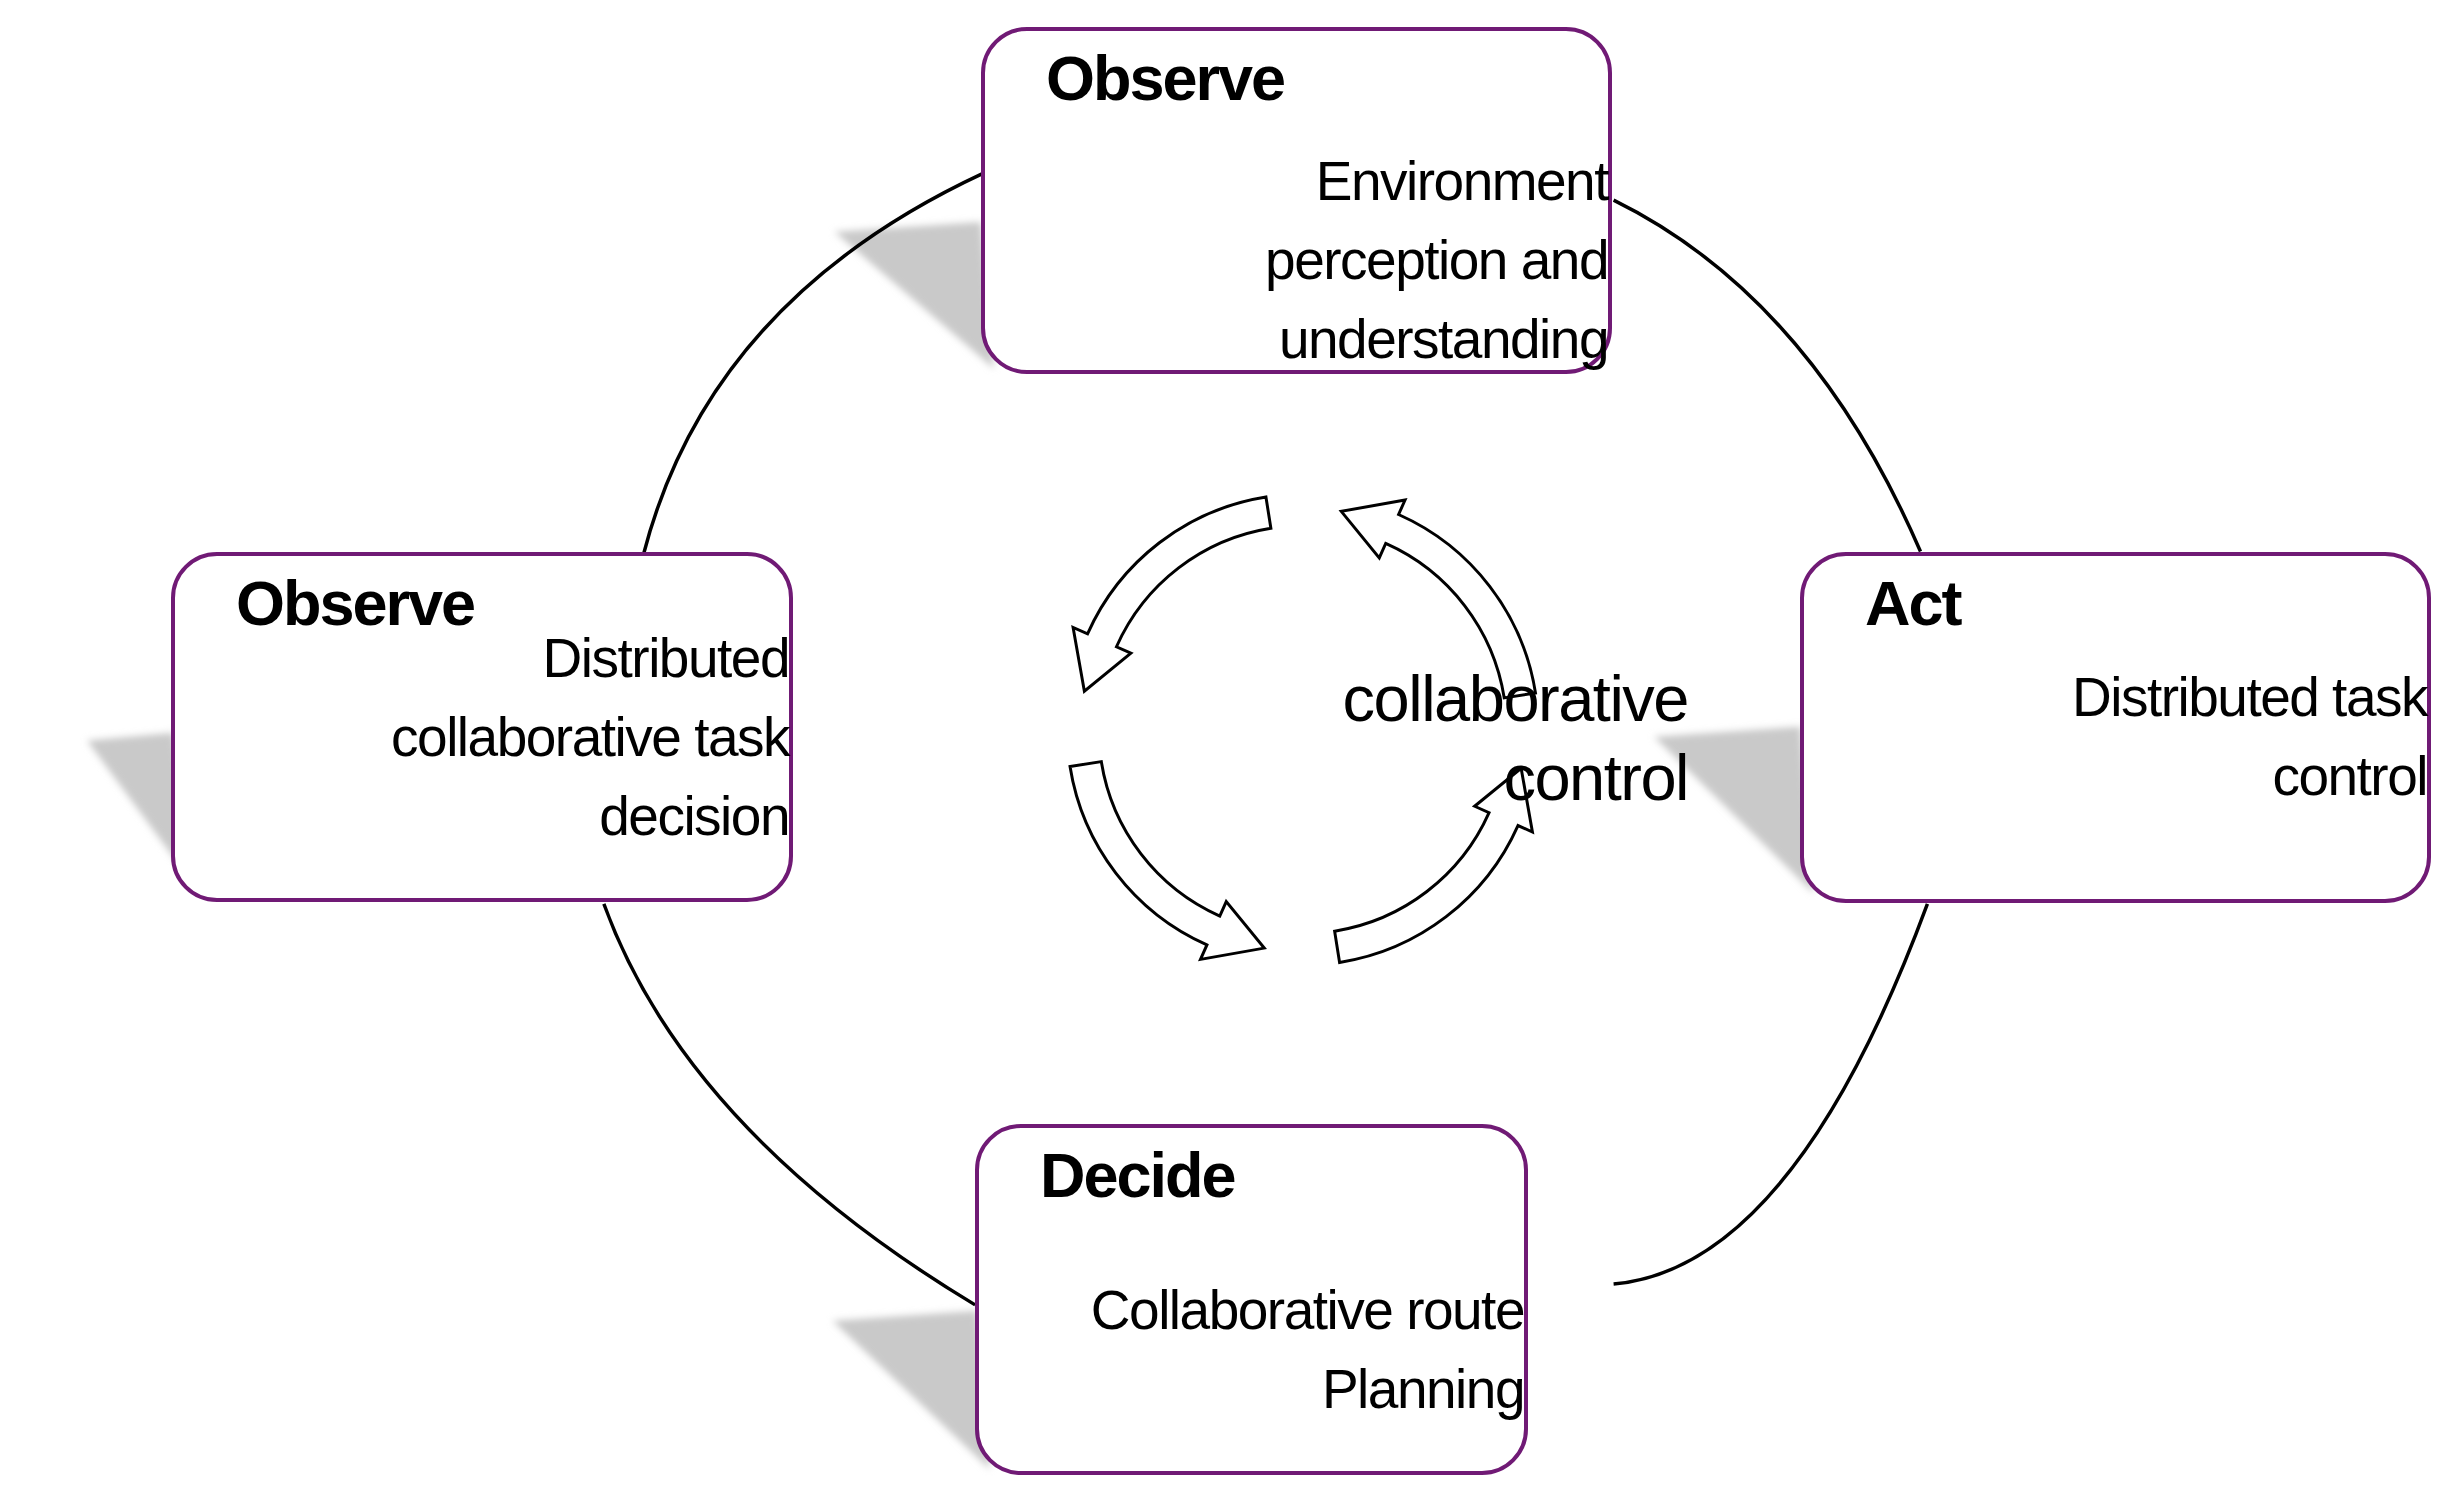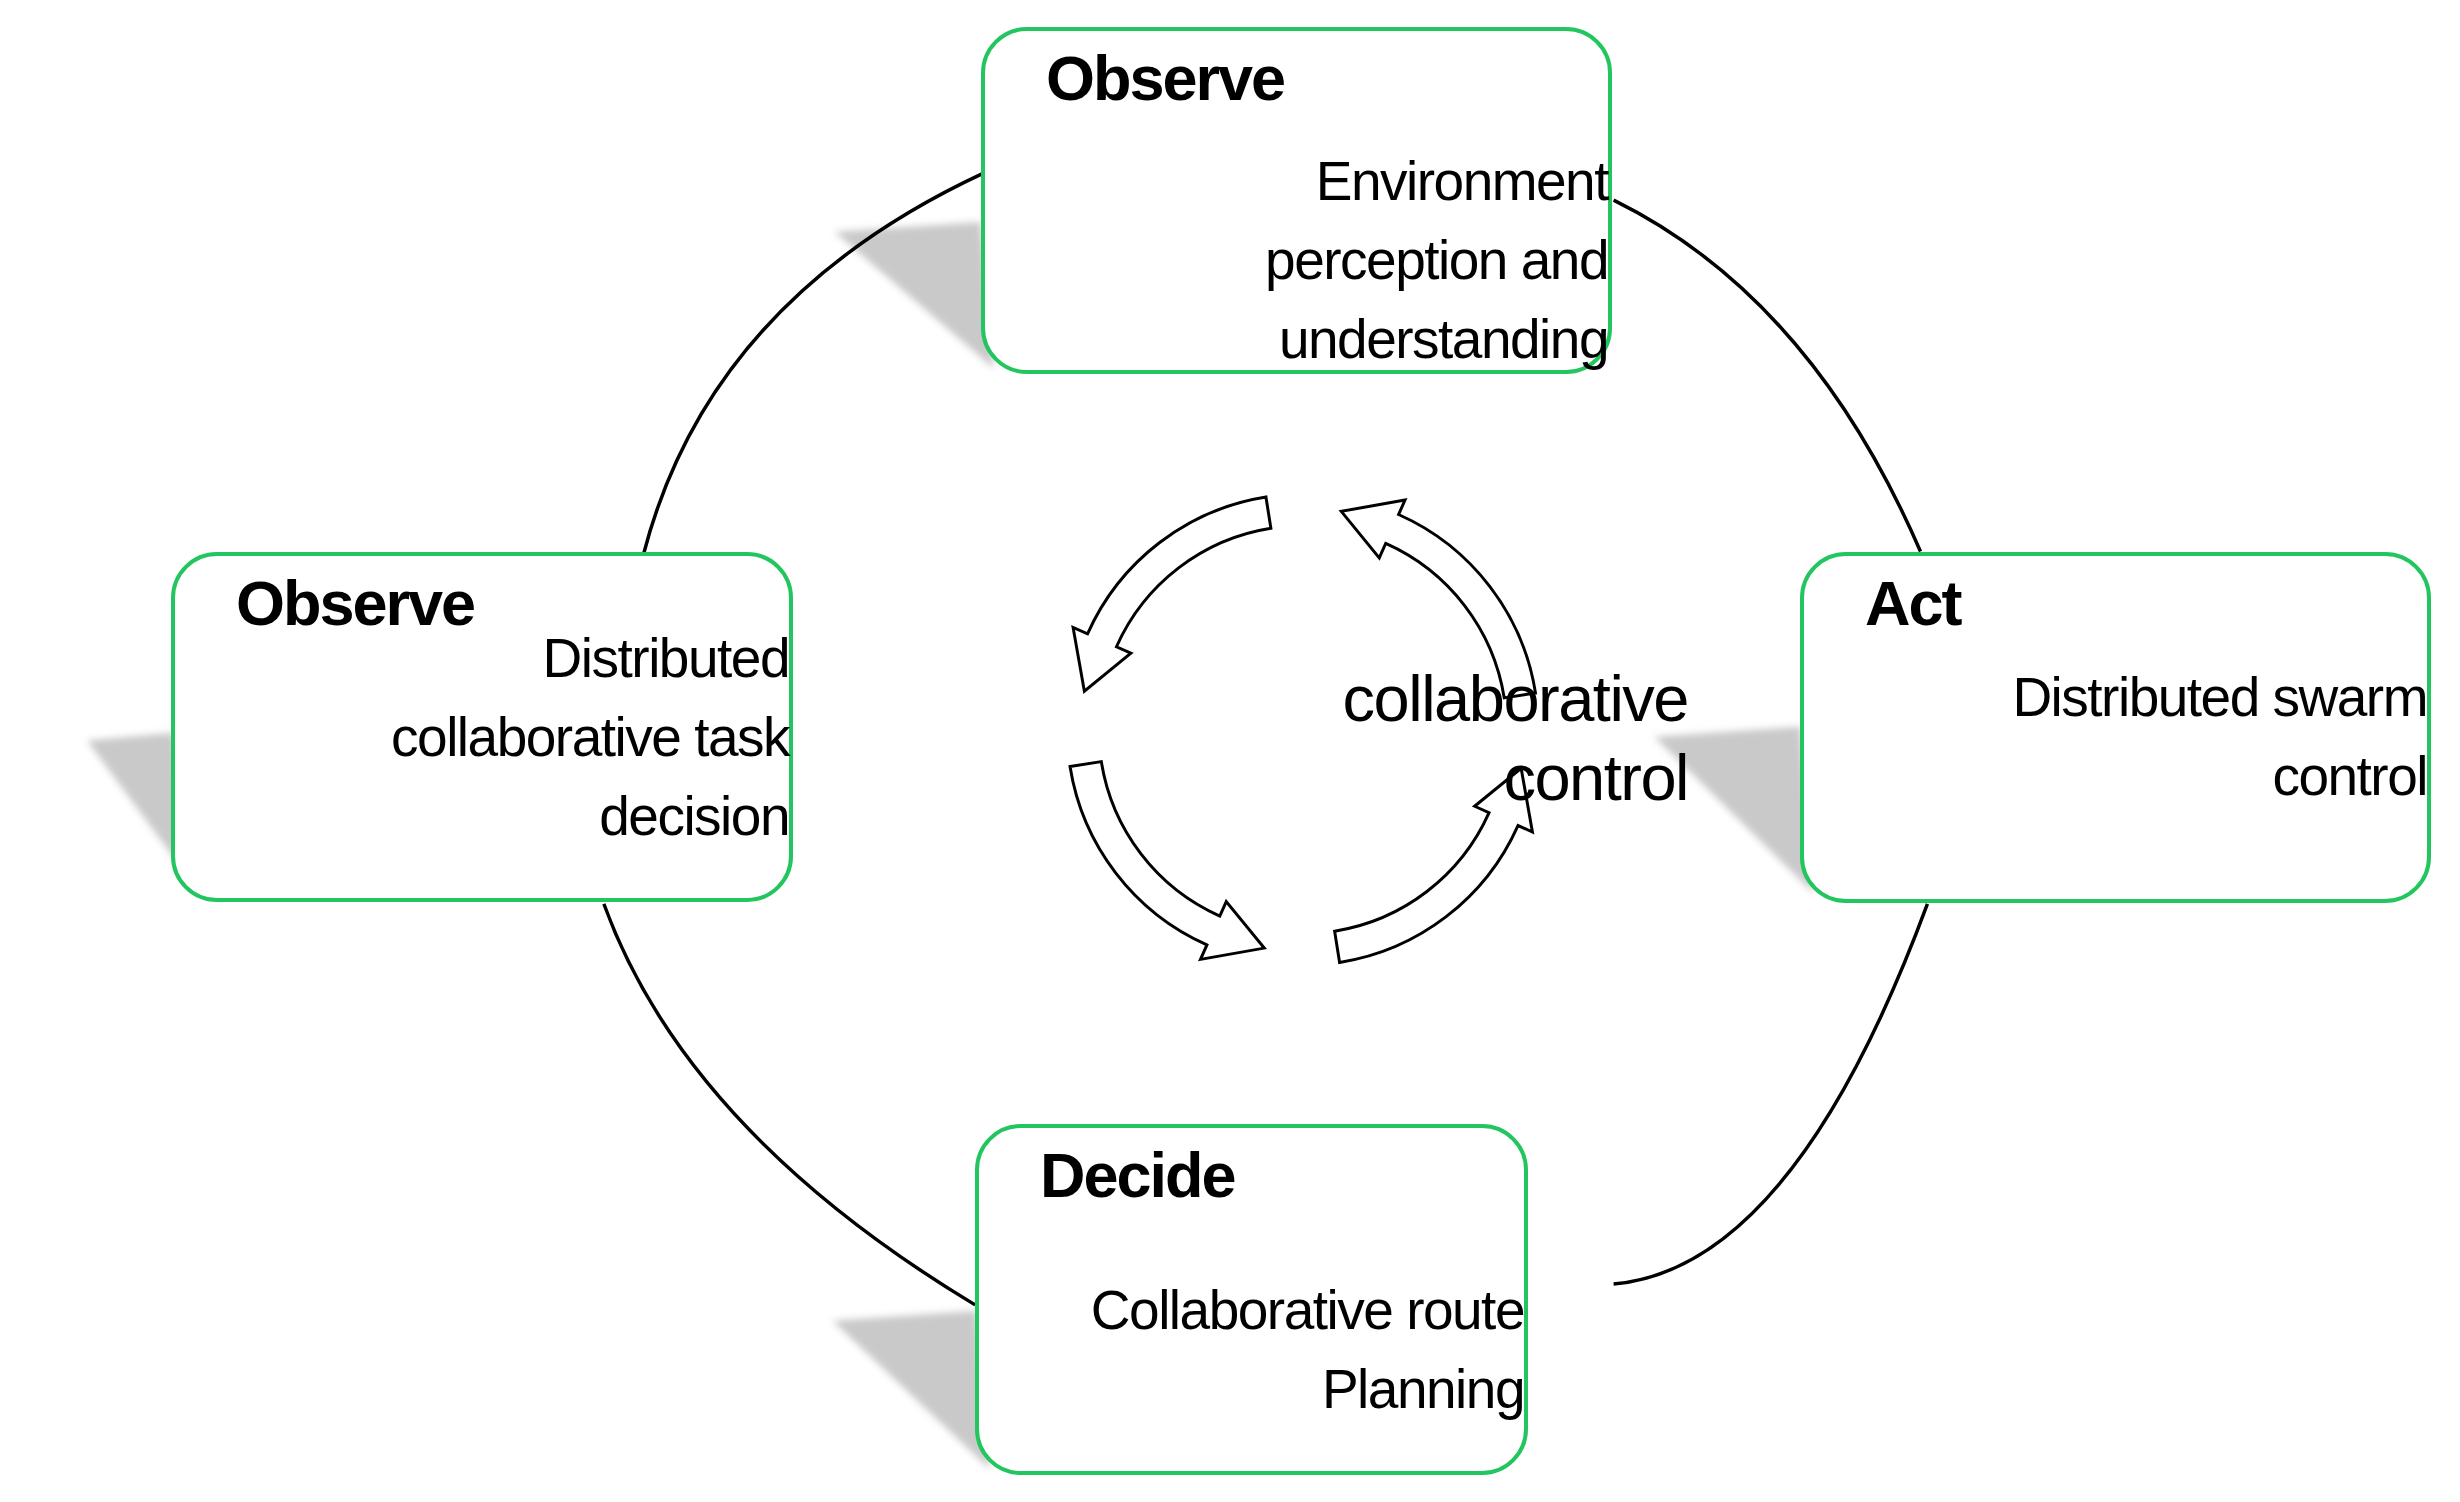--- a/index.html
+++ b/index.html
@@ -14,21 +14,21 @@
   }
   svg.layer {
     position: absolute;
     left: 0; top: 0;
     width: 2460px; height: 1503px;
   }
   .node {
     position: absolute;
     box-sizing: border-box;
     background: #ffffff;
-    border: 4px solid #22c55e;
+    border: 4px solid #701a75;
     border-radius: 46px;
   }
   #box-observe { left: 981px;  top: 27px;   width: 631px; height: 347px; }
   #box-orient  { left: 171px;  top: 552px;  width: 622px; height: 350px; }
   #box-act     { left: 1800px; top: 552px;  width: 631px; height: 351px; }
   #box-decide  { left: 975px;  top: 1124px; width: 553px; height: 351px; padding-left: 8px; }
   .node-title {
     position: absolute;
     left: 61px; top: 13px;
     font-size: 63px;
@@ -103,21 +103,21 @@
     <div class="node-body">
       <div>Distributed</div>
       <div>collaborative task</div>
       <div>decision</div>
     </div>
   </div>
 
   <div class="node" id="box-act">
     <div class="node-title">Act</div>
     <div class="node-body">
-      <div>Distributed swarm</div>
+      <div>Distributed task</div>
       <div>control</div>
     </div>
   </div>
 
   <div class="node" id="box-decide">
     <div class="node-title">Decide</div>
     <div class="node-body">
       <div>Collaborative route</div>
       <div>Planning</div>
     </div>

